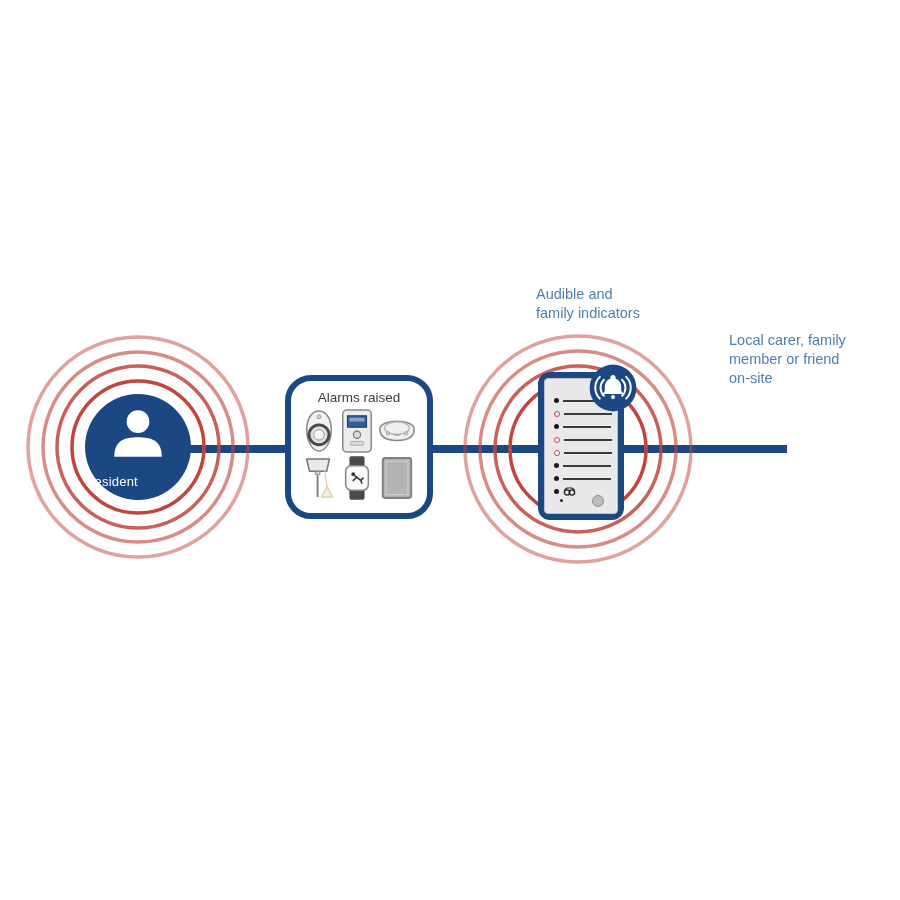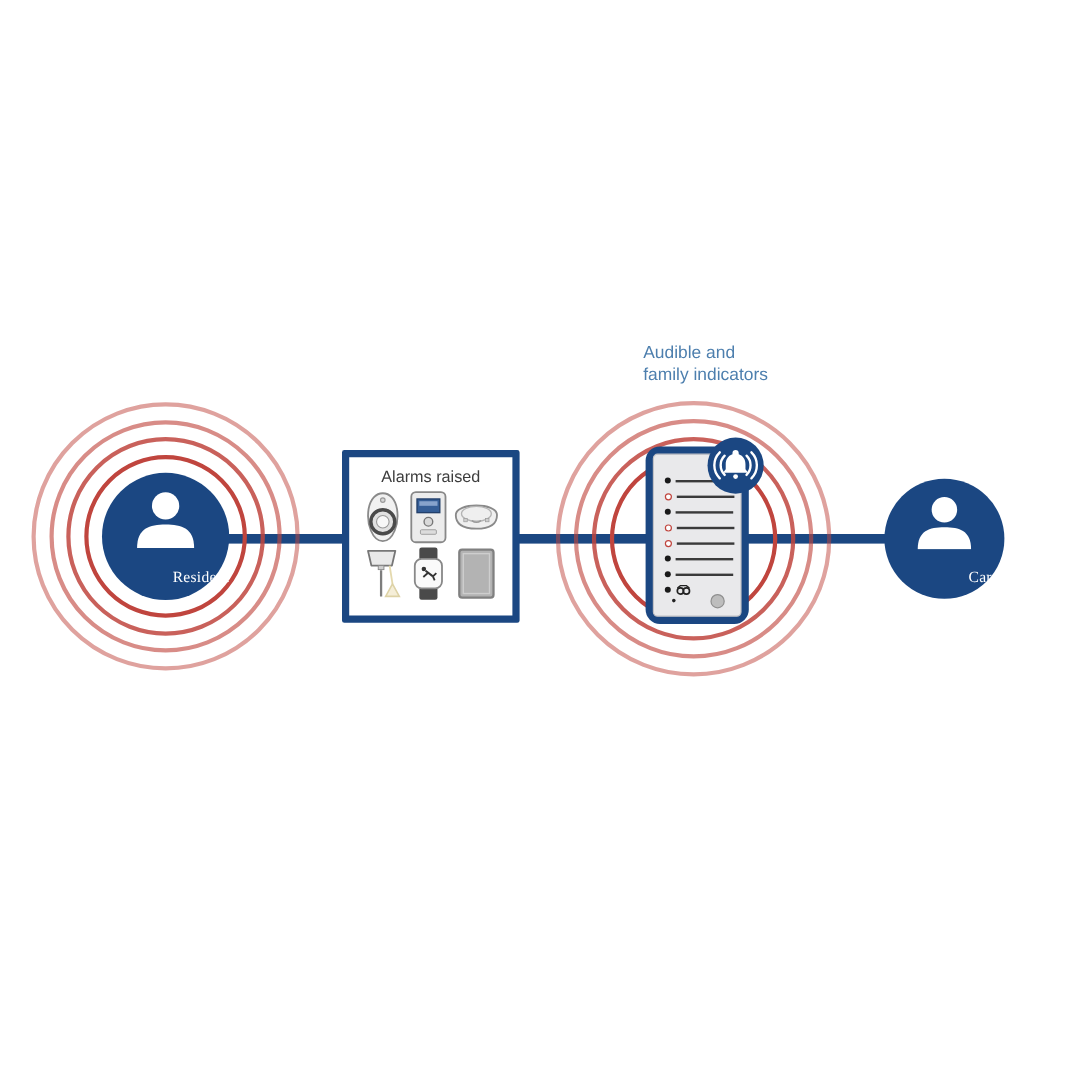--- a/index.html
+++ b/index.html
@@ -13,25 +13,25 @@
   .flow-line{position:absolute;left:138px;top:445px;width:649px;height:8px;background:var(--navy);}
 
   
   .rings{position:absolute;pointer-events:none;}
   .rings circle{fill:none;stroke:var(--ring-red);stroke-width:3.5;}
   .ring1{opacity:1;} .ring2{opacity:.85;} .ring3{opacity:.62;} .ring4{opacity:.5;}
 
   
   .person-node{position:absolute;border-radius:50%;background:var(--navy);}
   .person-node svg{position:absolute;left:50%;transform:translateX(-50%);}
-  .node-label{position:absolute;left:0;right:0;text-align:right;color:#fff;font-size:13px;letter-spacing:.2px;font-family:Liberation Serif, serif;}
+  .node-label{position:absolute;left:0;right:0;text-align:left;color:#fff;font-size:13px;letter-spacing:.2px;}
 
   
   .alarms-box{position:absolute;left:285px;top:375px;width:148px;height:144px;box-sizing:border-box;
-    background:#fff;border:6px solid var(--navy);border-radius:2px;}
+    background:#fff;border:6px solid var(--navy);border-radius:26px;}
   .alarms-title{margin-top:9px;text-align:center;font-size:13.5px;color:var(--title-gray);}
   .device-grid{display:grid;grid-template-columns:repeat(3,1fr);justify-items:center;align-items:center;
     padding:3px 9px 0 9px;row-gap:1px;}
 
   
   .caption{position:absolute;color:var(--caption-blue);font-size:14.5px;line-height:19px;}
 
   
   .panel{position:absolute;left:538px;top:372px;width:86px;height:148px;background:var(--navy);border-radius:12px;}
   .panel-inner{position:absolute;left:6px;top:6px;right:6px;bottom:6px;background:#e9e9eb;
@@ -189,22 +189,20 @@
   <svg class="bell-badge" viewBox="0 0 60 60">
     <circle cx="30" cy="30" r="27" fill="#1b4782"></circle>
     <path d="M30 15 c1.8 0 3 1.2 3 3 v1.2 c4.5 1.6 6.5 5.2 6.5 9.8 v4.6 l2.6 3.2 H17.9 l2.6 -3.2 v-4.6 c0 -4.6 2 -8.2 6.5 -9.8 V18 c0 -1.8 1.2 -3 3 -3 z" fill="#fff"></path>
     <circle cx="30" cy="40.5" r="2.3" fill="#fff"></circle>
     <path d="M19.5 20.5 a13 13 0 0 0 0 18.5" fill="none" stroke="#fff" stroke-width="2.3" stroke-linecap="round"></path>
     <path d="M14.8 17.2 a17.5 17.5 0 0 0 0 25" fill="none" stroke="#fff" stroke-width="2.3" stroke-linecap="round"></path>
     <path d="M40.5 20.5 a13 13 0 0 1 0 18.5" fill="none" stroke="#fff" stroke-width="2.3" stroke-linecap="round"></path>
     <path d="M45.2 17.2 a17.5 17.5 0 0 1 0 25" fill="none" stroke="#fff" stroke-width="2.3" stroke-linecap="round"></path>
   </svg>
 
-
-  <div class="person-node" style="left:737px;top:399px;width:100px;height:100px;">
-    <svg style="top:14px" width="58" height="45" viewBox="0 0 60 46">
-      <circle cx="30" cy="12" r="11" fill="#fff"></circle>
-      <path d="M7 46 C7 30 17 27 30 27 C43 27 53 30 53 46 Z" fill="#fff"></path>
-    </svg>
-    <div class="node-label" style="bottom:10px">Carer</div>
-  </div>
+  <div class="caption" style="left:729px;top:331px">
+    <div>Local carer, family</div>
+    <div>member or friend</div>
+    <div>on-site</div>
+  </div>
+
 
 </div>
 
 </body></html>

